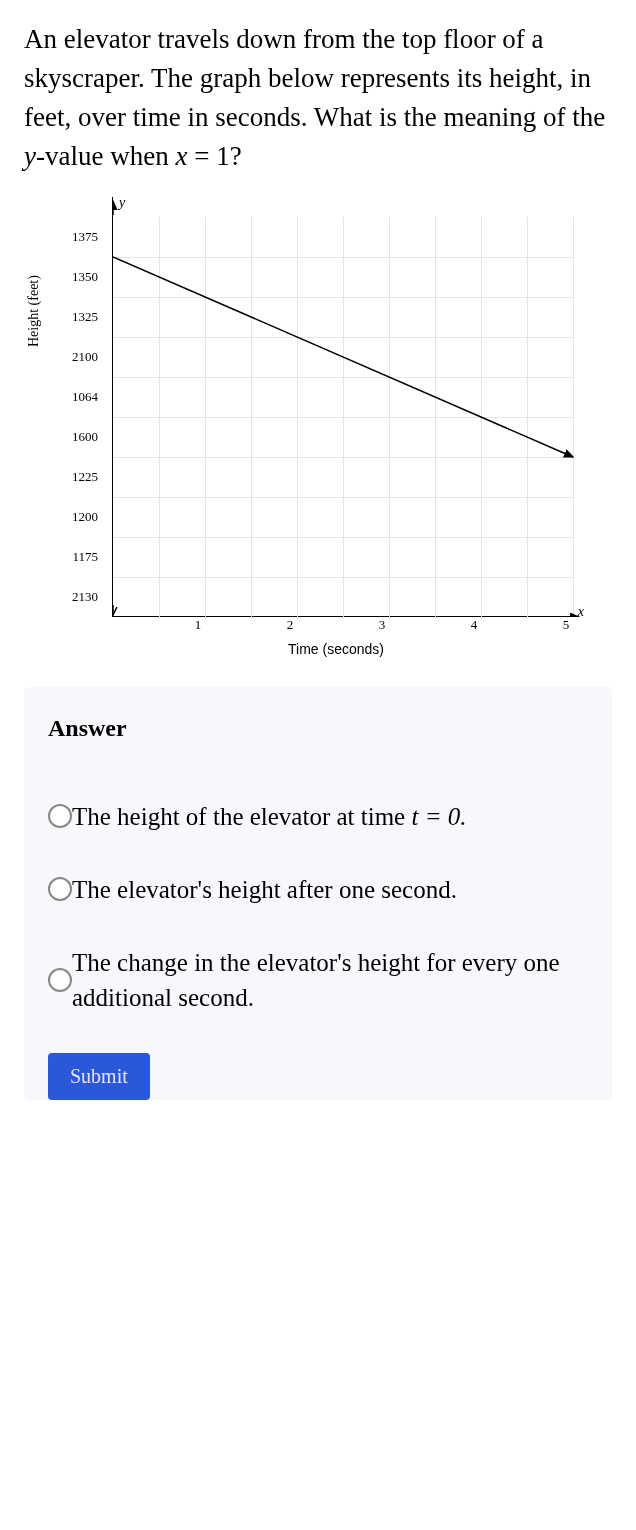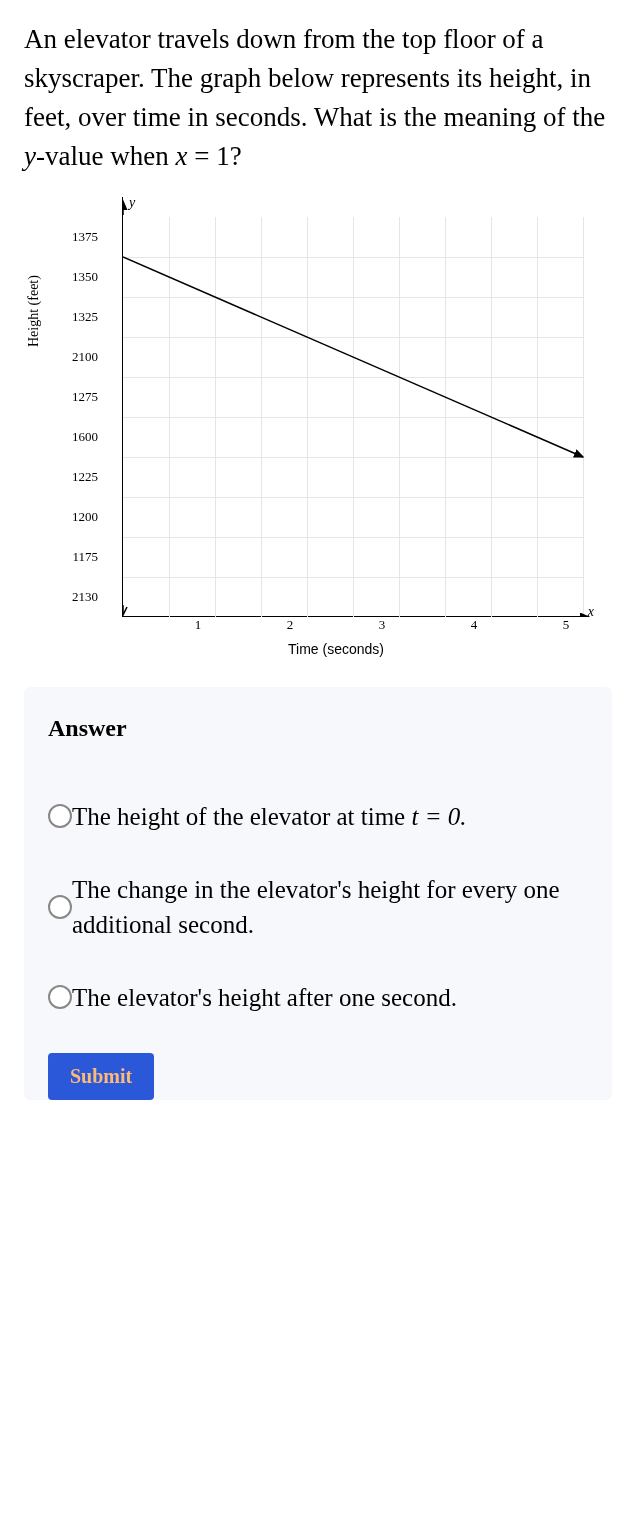--- a/index.html
+++ b/index.html
@@ -34,21 +34,21 @@
   }
   .chart-row {
     display: flex;
     align-items: flex-end;
   }
   .yticks {
     display: flex;
     flex-direction: column;
     justify-content: space-between;
     height: 400px;
-    margin-right: 24px;
+    margin-right: 14px;
     font-size: 13px;
     font-family: Georgia, serif;
     text-align: right;
     padding-top: 0px;
   }
   .ytick { height: 40px; line-height: 40px; }
   .plot-area {
     position: relative;
     width: 460px;
     height: 420px;
@@ -120,47 +120,46 @@
     flex-shrink: 0;
     background: #fff;
   }
   .option-text {
     font-size: 25px;
     line-height: 1.4;
     flex: 1;
   }
   .submit-btn {
     background: #2b57d9;
-    color: #fdba74;
+    color: #e5e5e5;
     font-family: Georgia, serif;
     font-size: 20px;
     padding: 12px 22px;
     border: none;
     border-radius: 4px;
     cursor: pointer;
-    font-weight: bold;
   }
 </style>
 </head>
 <body>
 
 <div class="question">
   <span>An elevator travels down from the top floor of a skyscraper. The graph below represents its height, in feet, over time in seconds. What is the meaning of the </span><span class="math-var">y</span><span>-value when </span><span class="math-var">x</span><span> = 1?</span>
 </div>
 
 <div class="chart-wrap">
   <div class="ylabel-outer">Height (feet)</div>
   <div class="chart-inner">
     <div class="chart-row">
       <div class="yticks">
         <div class="ytick">1375</div>
         <div class="ytick">1350</div>
         <div class="ytick">1325</div>
         <div class="ytick">2100</div>
-        <div class="ytick">1275</div>
+        <div class="ytick">1064</div>
         <div class="ytick">1600</div>
         <div class="ytick">1225</div>
         <div class="ytick">1200</div>
         <div class="ytick">1175</div>
         <div class="ytick">2130</div>
       </div>
       <div class="plot-area">
         <span class="y-axis-label math-var">y</span>
         <span class="x-axis-label math-var">x</span>
 
@@ -221,25 +220,25 @@
     <div class="radio"></div>
     <div class="option-text">
       <span>The height of the elevator at time </span><span class="math-var">t = 0.</span>
     </div>
   </div>
 
 
   <div class="option">
     <div class="radio"></div>
     <div class="option-text">
-      <span>The change in the elevator's height for every one additional second.</span>
+      <span>The elevator's height after one second.</span>
     </div>
   </div>
 
   <div class="option">
     <div class="radio"></div>
     <div class="option-text">
-      <span>The elevator's height after one second.</span>
+      <span>The change in the elevator's height for every one additional second.</span>
     </div>
   </div>
 
   <button class="submit-btn">Submit</button>
 </div>
 
 </body></html>

